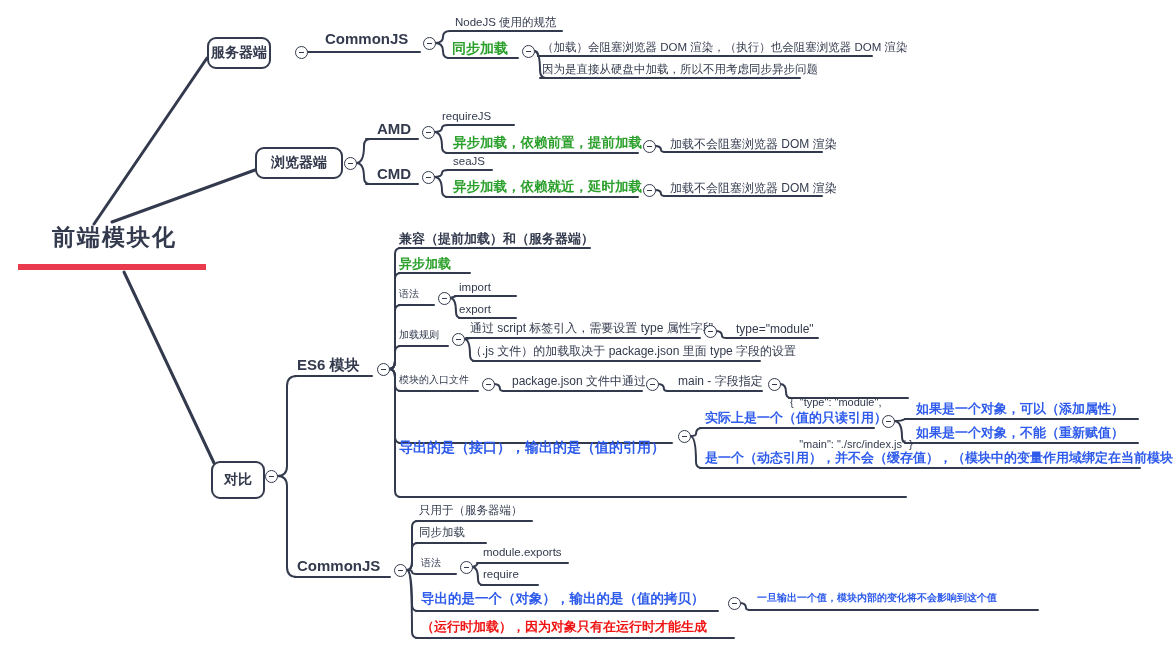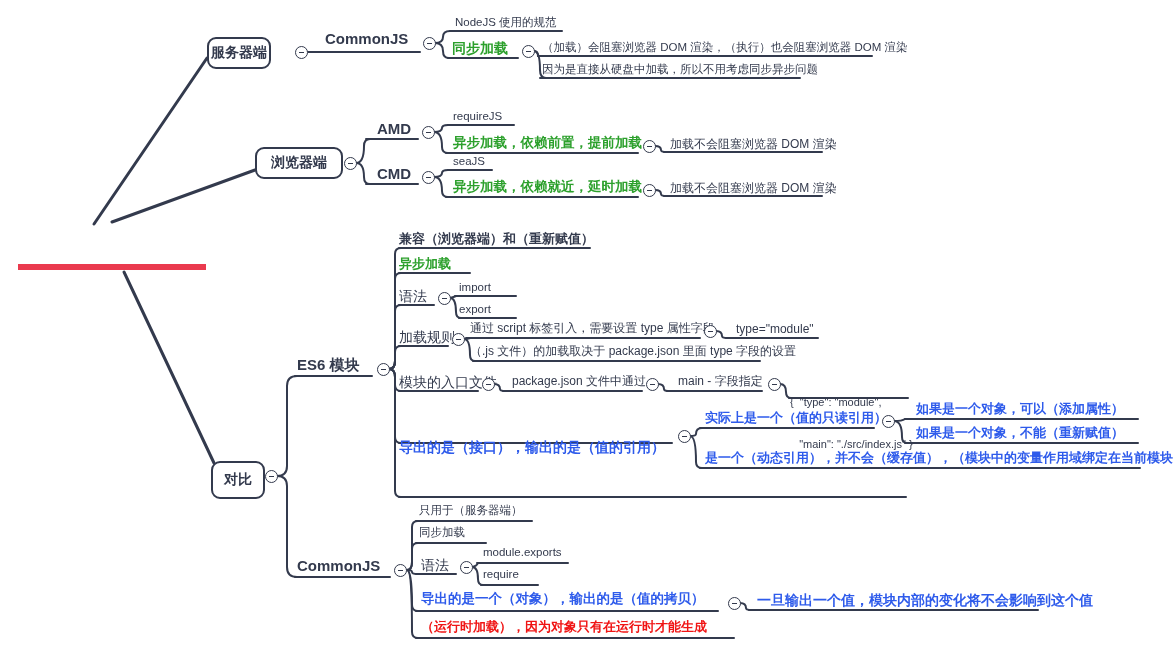--- a/index.html
+++ b/index.html
@@ -8,21 +8,21 @@
   svg.wires{position:absolute;left:0;top:0;width:1173px;height:655px;}
   .ln{stroke:var(--line,#333A4D);fill:none;stroke-width:2;stroke-linecap:round;stroke-linejoin:round;}
   .thick{stroke-width:3;}
   .n{position:absolute;white-space:nowrap;color:var(--text,#333A4D);font-size:12px;line-height:1.2;}
   .sm{font-size:11.5px;}
   .b{font-weight:700;}
   .s15{font-size:15px;text-align:center;}
   .s14{font-size:14px;}
   .s135{font-size:13.5px;}
   .s13{font-size:13px;}
-  .s125{font-size:14px;}
+  .s125{font-size:10px;}
   .green{color:var(--green,#2CA02C);font-weight:700;}
   .blue{color:var(--blue,#2E5BEB);font-weight:700;}
   .red{color:var(--red,#F01414);font-weight:700;}
   .topic{position:absolute;border:2px solid var(--line,#333A4D);border-radius:9px;background:#fff;
          display:flex;align-items:center;justify-content:center;font-weight:700;font-size:14px;
          color:var(--text,#333A4D);box-sizing:border-box;}
   .root-title{position:absolute;font-size:23px;font-weight:800;color:var(--text,#333A4D);letter-spacing:2px;}
   .root-bar{position:absolute;height:6px;background:var(--root-underline,#EA3A4E);}
   .minus{position:absolute;width:13px;height:13px;border:1.5px solid var(--line,#333A4D);border-radius:50%;
          background:#fff;box-sizing:border-box;display:flex;align-items:center;justify-content:center;}
@@ -129,42 +129,43 @@
 
     <path class="ln" d="M472 567 Q477 566 478 563"></path>
     <path class="ln" d="M477 563 H568"></path>
     <path class="ln" d="M472 567 Q478 567 478 579 Q478 585 483 585"></path>
     <path class="ln" d="M481 585 H538"></path>
 
     <path class="ln" d="M740 603 Q746 603 746 608 Q746 610 751 610"></path>
     <path class="ln" d="M749 610 H1038"></path>
   </svg>
 
+  <div class="root-title" style="left:52px;top:222px">前端模块化</div>
   <div class="root-bar" style="left:18px;top:264px;width:188px"></div>
 
   <div class="topic" style="left:207px;top:37px;width:64px;height:32px">服务器端</div>
   <div class="n b s15" style="left:325px;top:30px">CommonJS</div>
   <div class="n sm" style="left:455px;top:16px">NodeJS 使用的规范</div>
   <div class="n green s14" style="left:452px;top:40px">同步加载</div>
   <div class="n sm" style="left:542px;top:41px">（加载）会阻塞浏览器 DOM 渲染，（执行）也会阻塞浏览器 DOM 渲染</div>
   <div class="n sm" style="left:542px;top:63px">因为是直接从硬盘中加载，所以不用考虑同步异步问题</div>
 
   <div class="topic" style="left:255px;top:147px;width:88px;height:32px">浏览器端</div>
   <div class="n b s15" style="left:377px;top:120px">AMD</div>
-  <div class="n sm" style="left:453px;top:110px">requireJS</div>
+  <div class="n sm" style="left:442px;top:110px">requireJS</div>
   <div class="n green s135" style="left:453px;top:135px">异步加载，依赖前置，提前加载</div>
   <div class="n" style="left:670px;top:137px">加载不会阻塞浏览器 DOM 渲染</div>
   <div class="n b s15" style="left:377px;top:165px">CMD</div>
   <div class="n sm" style="left:453px;top:155px">seaJS</div>
   <div class="n green s135" style="left:453px;top:179px">异步加载，依赖就近，延时加载</div>
   <div class="n" style="left:670px;top:181px">加载不会阻塞浏览器 DOM 渲染</div>
 
   <div class="topic" style="left:211px;top:461px;width:54px;height:38px">对比</div>
   <div class="n b s15" style="left:297px;top:356px">ES6 模块</div>
-  <div class="n b s13" style="left:399px;top:231px">兼容（浏览器端）和（重新赋值）</div>
+  <div class="n b s13" style="left:399px;top:231px">兼容（提前加载）和（服务器端）</div>
   <div class="n green s13" style="left:399px;top:256px">异步加载</div>
   <div class="n s125" style="left:399px;top:288px">语法</div>
   <div class="n sm" style="left:459px;top:281px">import</div>
   <div class="n sm" style="left:459px;top:303px">export</div>
   <div class="n s125" style="left:399px;top:329px">加载规则</div>
   <div class="n" style="left:470px;top:321px">通过 script 标签引入，需要设置 type 属性字段</div>
   <div class="n" style="left:736px;top:322px">type="module"</div>
   <div class="n" style="left:470px;top:344px">（.js 文件）的加载取决于 package.json 里面 type 字段的设置</div>
   <div class="n s125" style="left:399px;top:374px">模块的入口文件</div>
   <div class="n" style="left:512px;top:374px">package.json 文件中通过</div>

